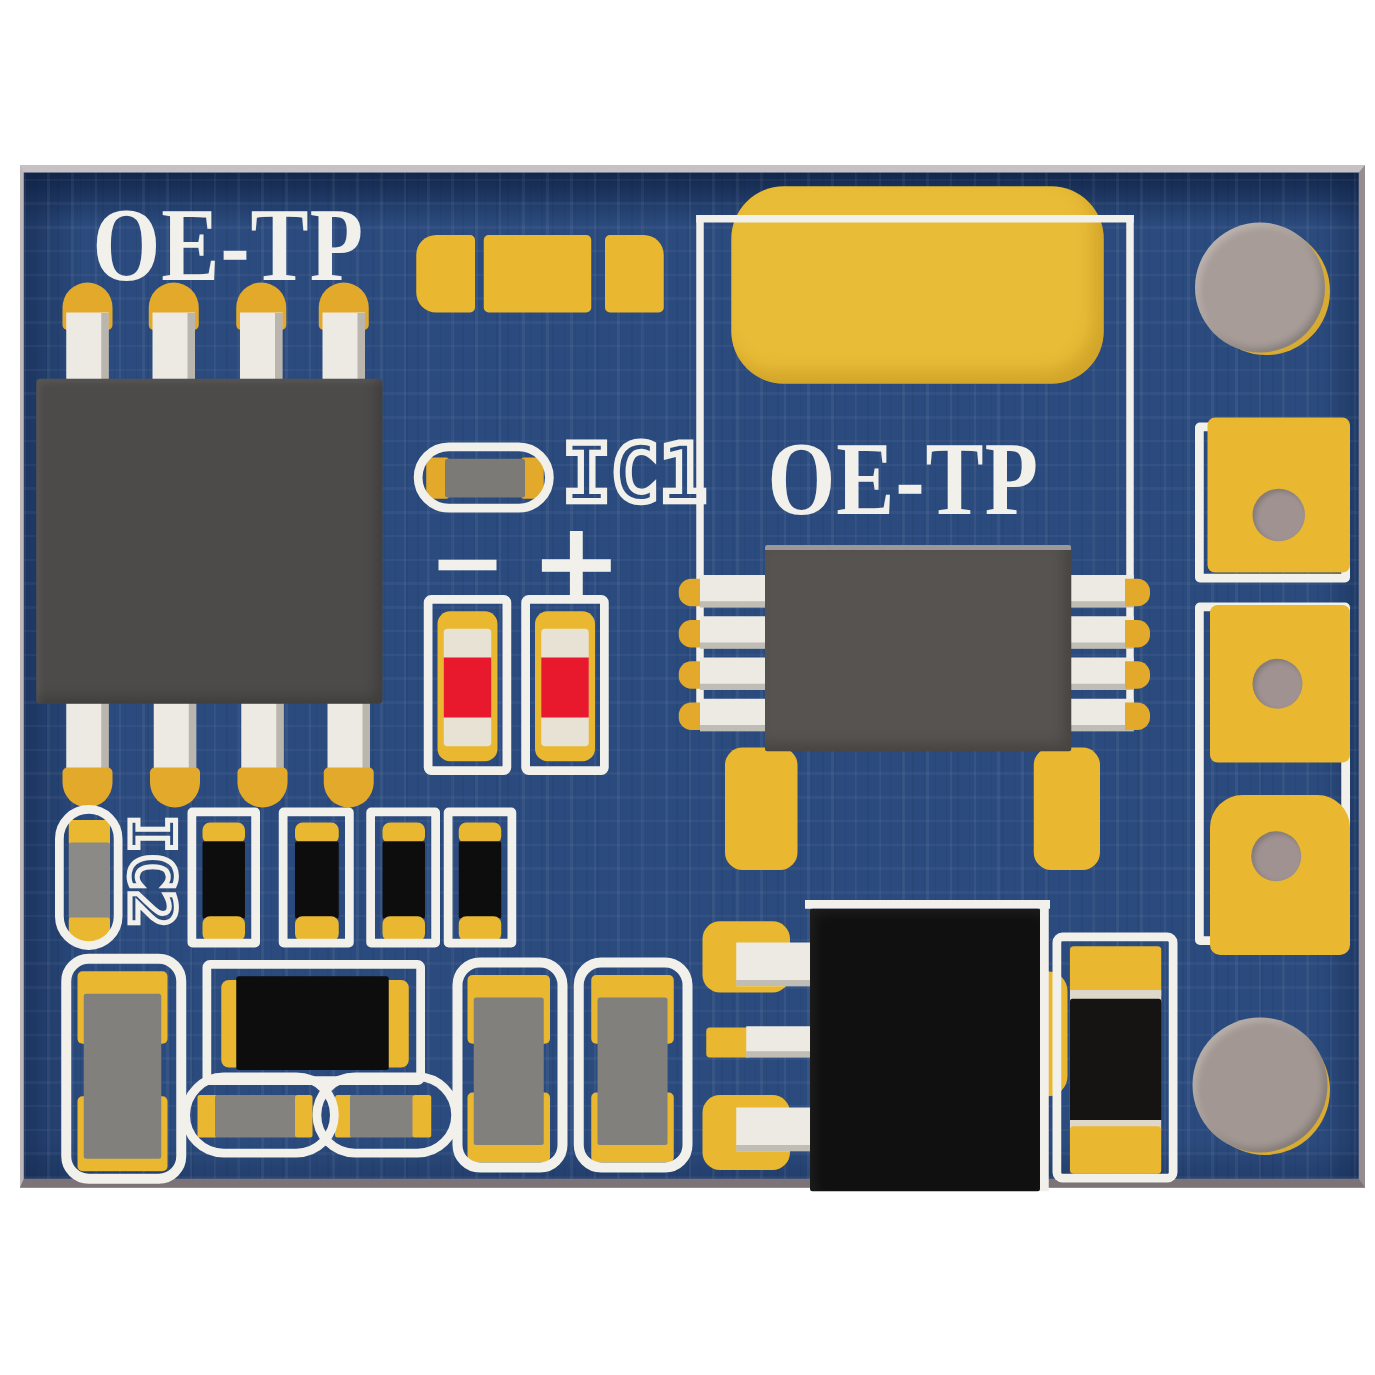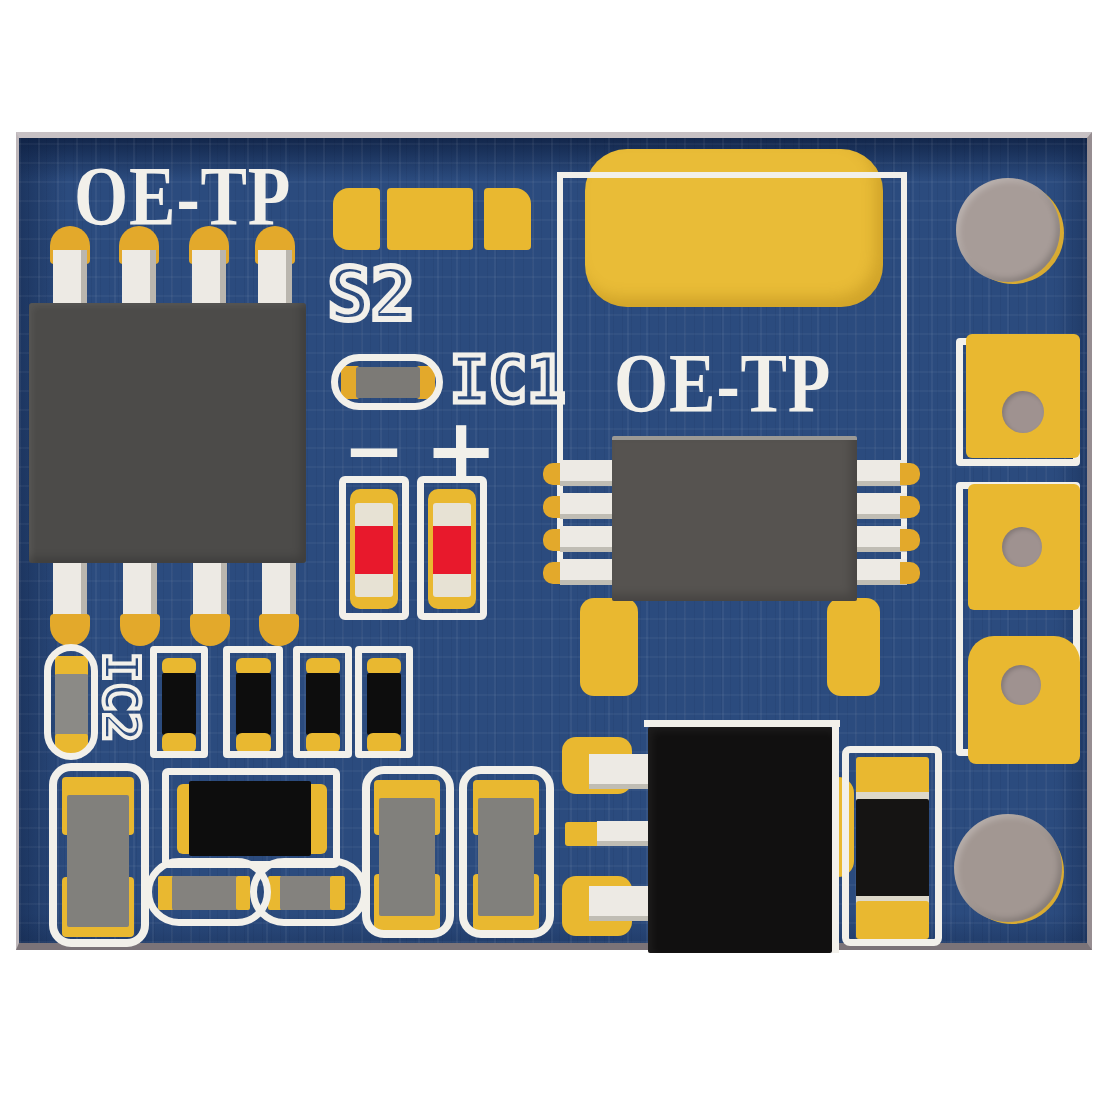--- a/index.html
+++ b/index.html
@@ -73,21 +73,20 @@
   <div class="tip z2" style="left:120px;top:614px;width:40px;height:32px;border-radius:4px 4px 20px 20px;"></div>
   <div class="tip z2" style="left:190px;top:614px;width:40px;height:32px;border-radius:4px 4px 20px 20px;"></div>
   <div class="tip z2" style="left:259px;top:614px;width:40px;height:32px;border-radius:4px 4px 20px 20px;"></div>
 
   <div class="abs z4" style="left:29px;top:303px;width:277px;height:260px;background:var(--chip-gray,#4c4b49);border-radius:3px;box-shadow:inset -5px -5px 10px rgba(0,0,0,.18), inset 3px 3px 6px rgba(255,255,255,.08);"></div>
 
   <div class="pad z1" style="left:333px;top:188px;width:47px;height:62px;border-radius:16px 4px 4px 16px;"></div>
   <div class="pad z1" style="left:387px;top:188px;width:86px;height:62px;border-radius:4px;"></div>
   <div class="pad z1" style="left:484px;top:188px;width:47px;height:62px;border-radius:4px 16px 4px 4px;"></div>
   <div class="stroke-text" style="left:328px;top:258px;font-size:72px;-webkit-text-stroke-width:6px;display:flex;gap:24px;">
-      <span>S2</span>
   </div>
 
   <div class="silk z2" style="left:331px;top:354px;width:112px;height:56px;border-radius:28px;"></div>
   <div class="tip z1" style="left:341px;top:366px;width:18px;height:33px;border-radius:2px;"></div>
   <div class="tip z1" style="left:417px;top:366px;width:18px;height:33px;border-radius:2px;"></div>
   <div class="gry z1" style="left:356px;top:367px;width:64px;height:31px;background:#7c7a76;"></div>
   <div class="stroke-text" style="left:450px;top:348px;font-size:64px;">IC1</div>
 
   <div class="mark" style="left:342px;top:420px;width:64px;height:60px;font-size:74px;">−</div>
   <div class="mark" style="left:424px;top:412px;width:74px;height:76px;font-size:88px;">+</div>

